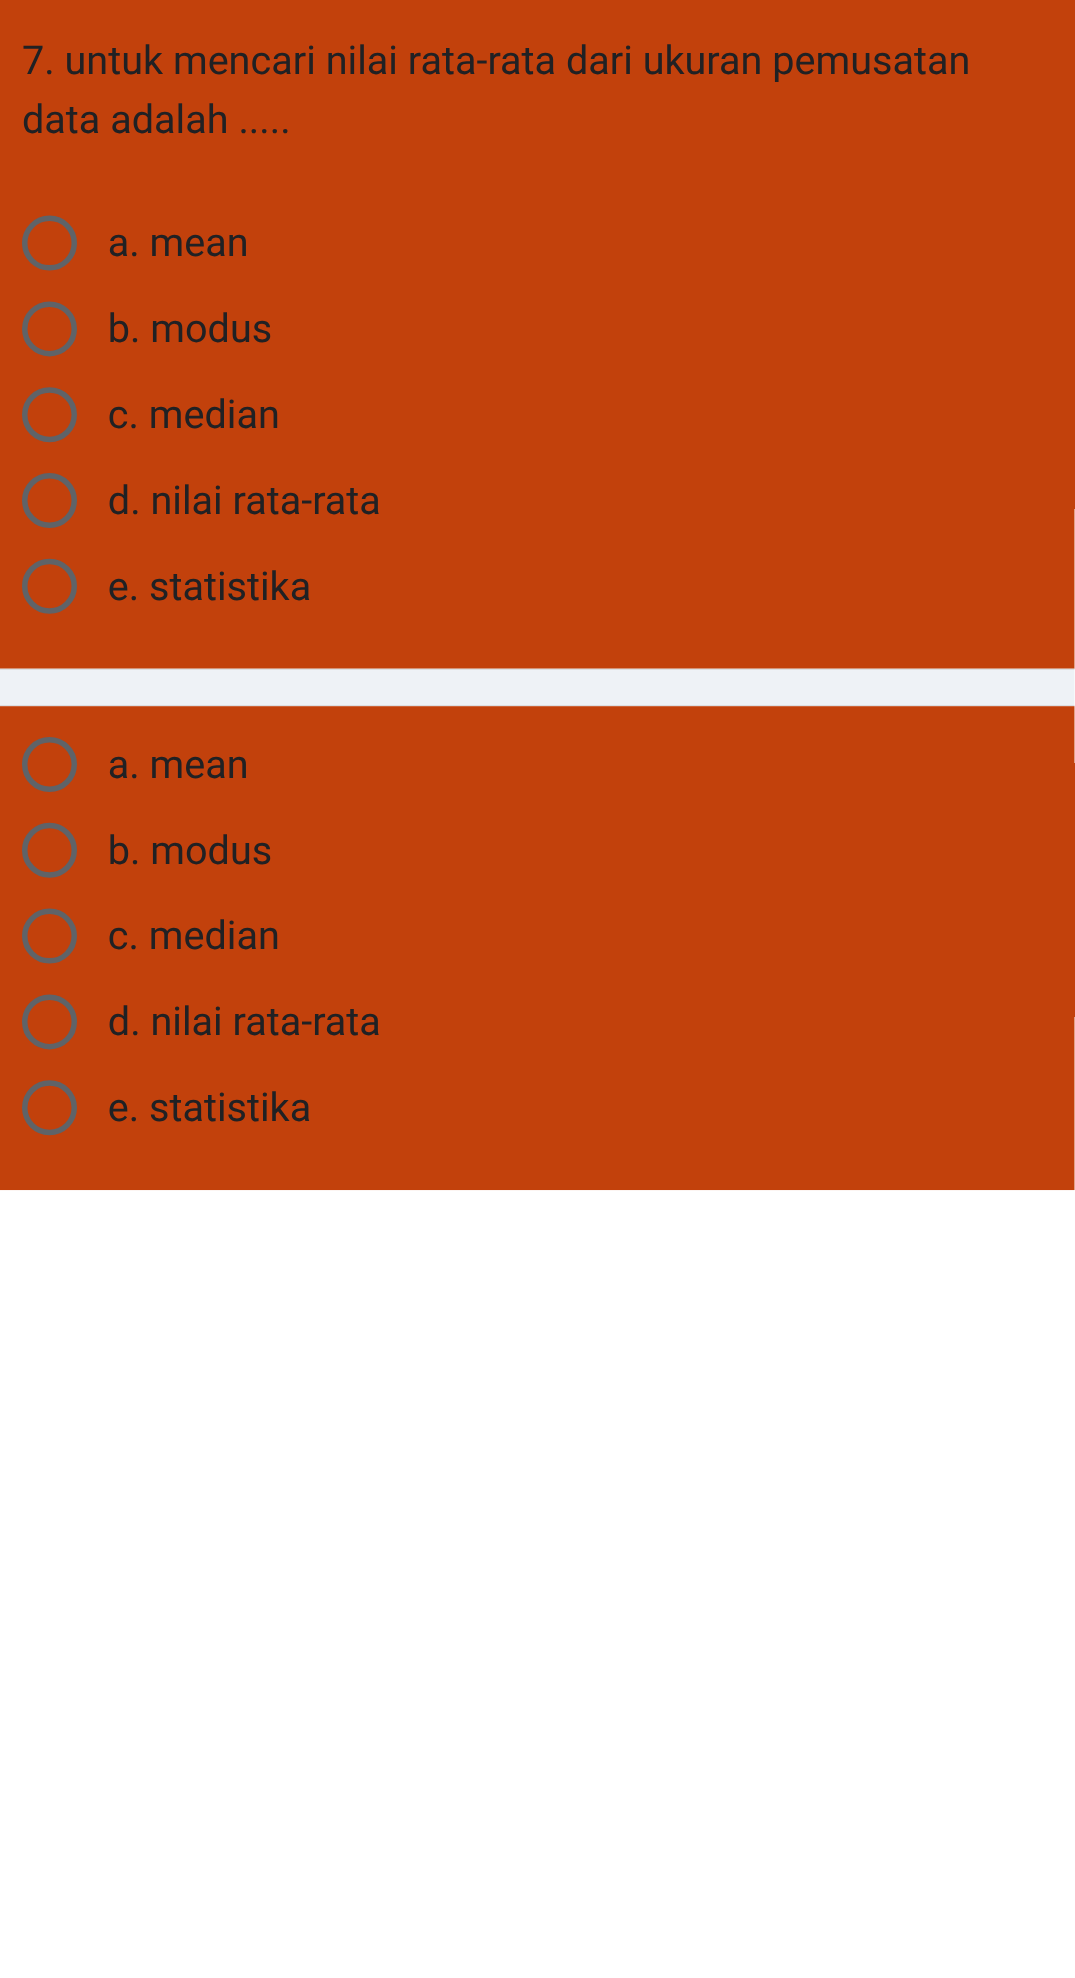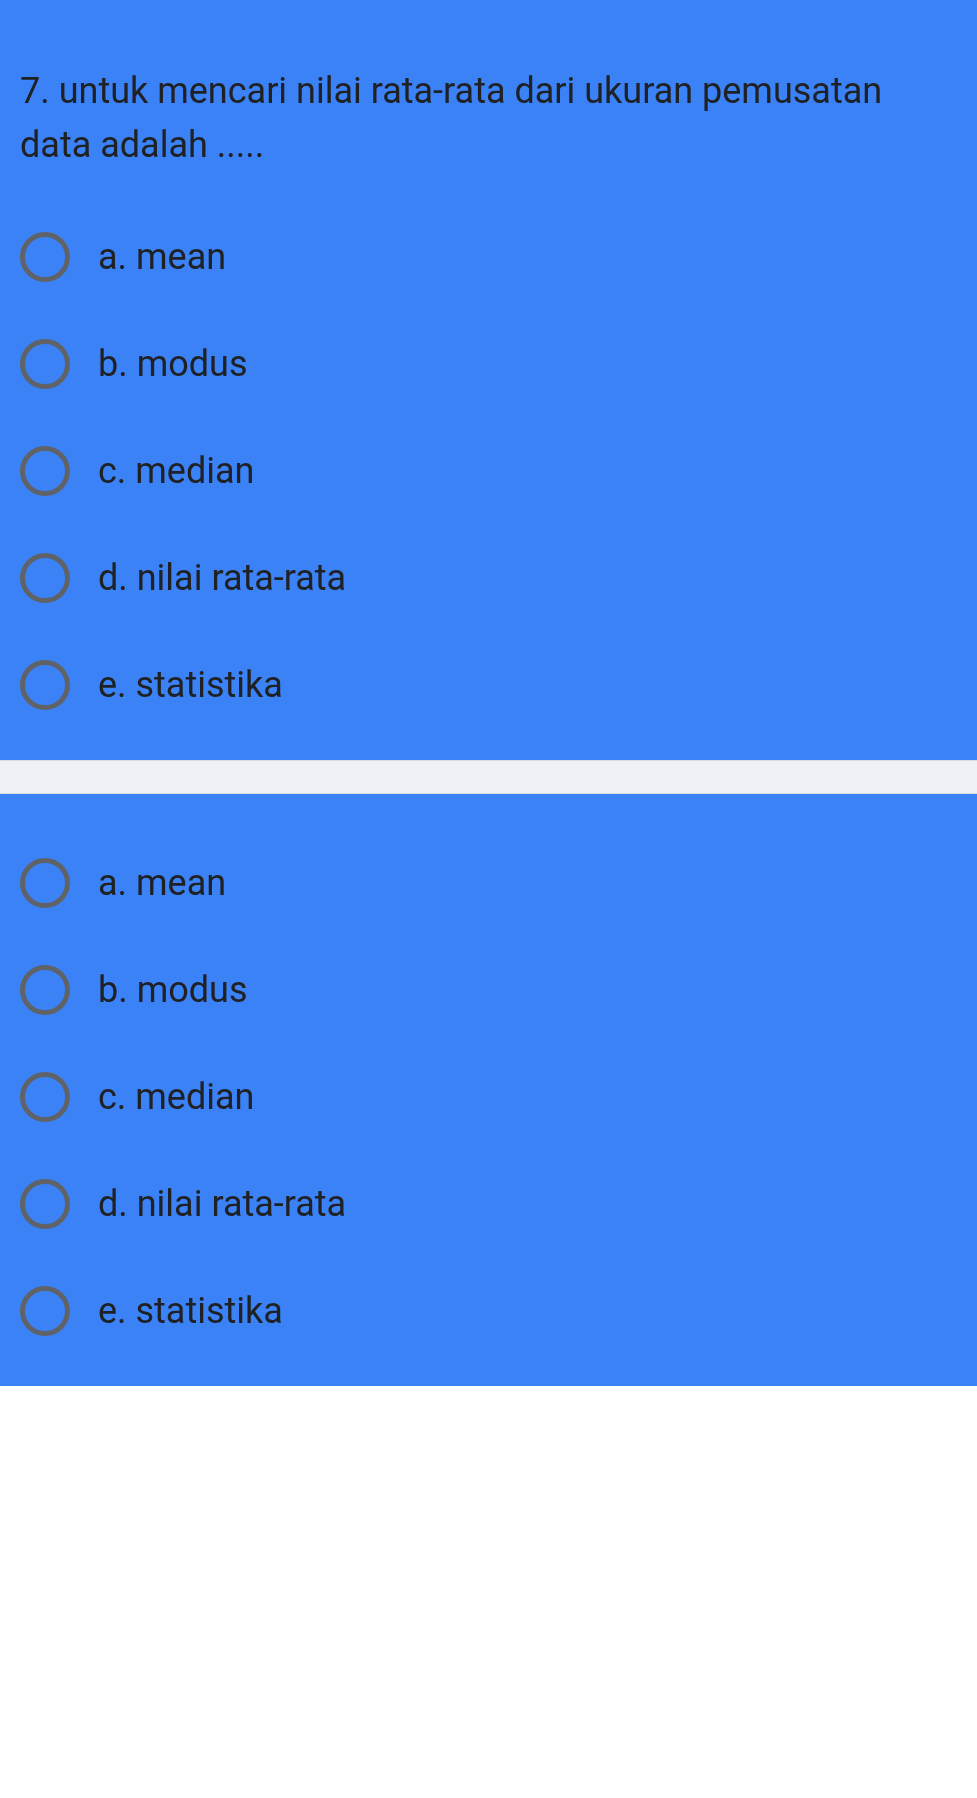--- a/index.html
+++ b/index.html
@@ -7,34 +7,34 @@
       padding: 0;
       box-sizing: border-box;
     }
     body {
       font-family: 'Roboto', Arial, sans-serif;
       background-color: #ffffff;
       width: 977px;
       color: #202124;
     }
     .question-card {
-      background-color: #3b82f6;
-      padding: 64px 20px 50px 20px;
+      background-color: #c2410c;
+      padding: 28px 20px 50px 20px;
     }
     .question-text {
       font-size: 36px;
       line-height: 1.5;
       color: #202124;
       margin-bottom: 60px;
       font-weight: 400;
     }
     .options-list {
       display: flex;
       flex-direction: column;
-      gap: 57px;
+      gap: 28px;
     }
     .option-row {
       display: flex;
       align-items: center;
       gap: 28px;
       cursor: pointer;
     }
     .radio-circle {
       width: 50px;
       height: 50px;

